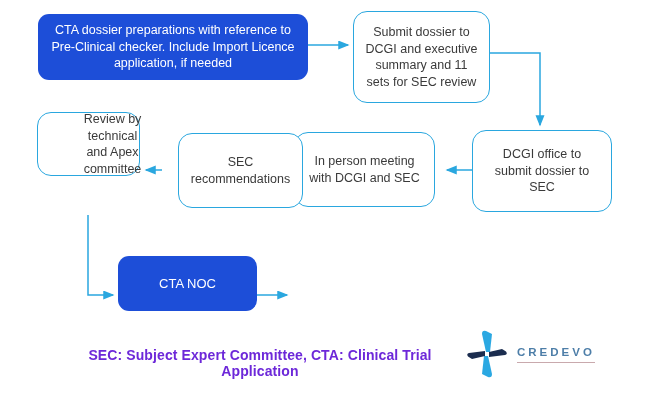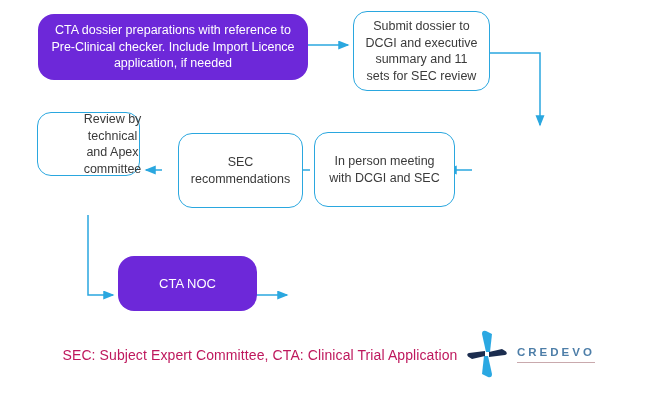--- a/index.html
+++ b/index.html
@@ -9,38 +9,38 @@
   }
   .node{
     position:absolute;display:flex;align-items:center;justify-content:center;
     text-align:center;box-sizing:border-box;font-size:12.5px;line-height:1.32;
     color:#3a3a3a;
   }
   .node.outlined{
     background:#ffffff;border:1.6px solid #2aa7df;border-radius:14px;
   }
   .node.filled{
-    background:#6d28d9;color:#ffffff;border-radius:16px;
+    background:#1d4ed8;color:#ffffff;border-radius:11px;
   }
   .node .lbl{padding:4px 10px;}
   #n-cta-prep{left:38px;top:14px;width:270px;height:66px;font-size:12.5px;}
   #n-cta-prep .lbl{padding:4px 12px;}
-  #n-submit{left:353px;top:11px;width:137px;height:80px;}
+  #n-submit{left:353px;top:11px;width:137px;height:92px;}
   #n-dcgi-office{left:472px;top:130px;width:140px;height:82px;}
-  #n-meeting{left:314px;top:132px;width:141px;height:75px;}
+  #n-meeting{left:294px;top:132px;width:141px;height:75px;}
   #n-sec-rec{left:162px;top:133px;width:125px;height:75px;margin-left:16px;}
   #n-sec-rec .lbl{padding:4px 6px;}
   #n-review{left:37px;top:112px;width:103px;height:64px;padding-left:48px;}
   #n-cta-noc{left:118px;top:256px;width:139px;height:55px;font-size:13px;text-align:right;}
   #n-import{left:292px;top:267px;width:140px;height:56px;font-size:13px;font-weight:bold;}
   .edges{position:absolute;left:0;top:0;width:662px;height:403px;pointer-events:none;}
   .edge{fill:none;stroke:#2aa7df;stroke-width:1.5;}
   .footer-legend{
     position:absolute;left:50px;top:347px;width:420px;text-align:center;
-    font-size:14px;font-weight:normal;color:#be185d;letter-spacing:0.1px;
+    font-size:14px;font-weight:bold;color:#6d28d9;letter-spacing:0.1px;
   }
   .logo{
     position:absolute;left:466px;top:328px;display:flex;align-items:center;gap:9px;
   }
   .logo-text-wrap{display:flex;flex-direction:column;align-items:center;justify-content:flex-end;}
   .logo-text{
     font-size:11.5px;font-weight:bold;letter-spacing:3px;color:#4d7ea8;
     padding-bottom:4px;border-bottom:1px solid #c9a9ad;
   }
 </style>
@@ -65,20 +65,23 @@
   </svg>
 
   <div class="node filled" id="n-cta-prep">
     <span class="lbl">CTA dossier preparations with reference to Pre-Clinical checker. Include Import Licence application, if needed</span>
   </div>
 
   <div class="node outlined" id="n-submit">
     <span class="lbl">Submit dossier to DCGI and executive summary and 11 sets for SEC review</span>
   </div>
 
+  <div class="node outlined" id="n-dcgi-office">
+    <span class="lbl">DCGI office to submit dossier to SEC</span>
+  </div>
 
   <div class="node outlined" id="n-meeting">
     <span class="lbl">In person meeting with DCGI and SEC</span>
   </div>
 
   <div class="node outlined" id="n-sec-rec">
     <span class="lbl">SEC recommendations</span>
   </div>
 
   <div class="node outlined" id="n-review">

